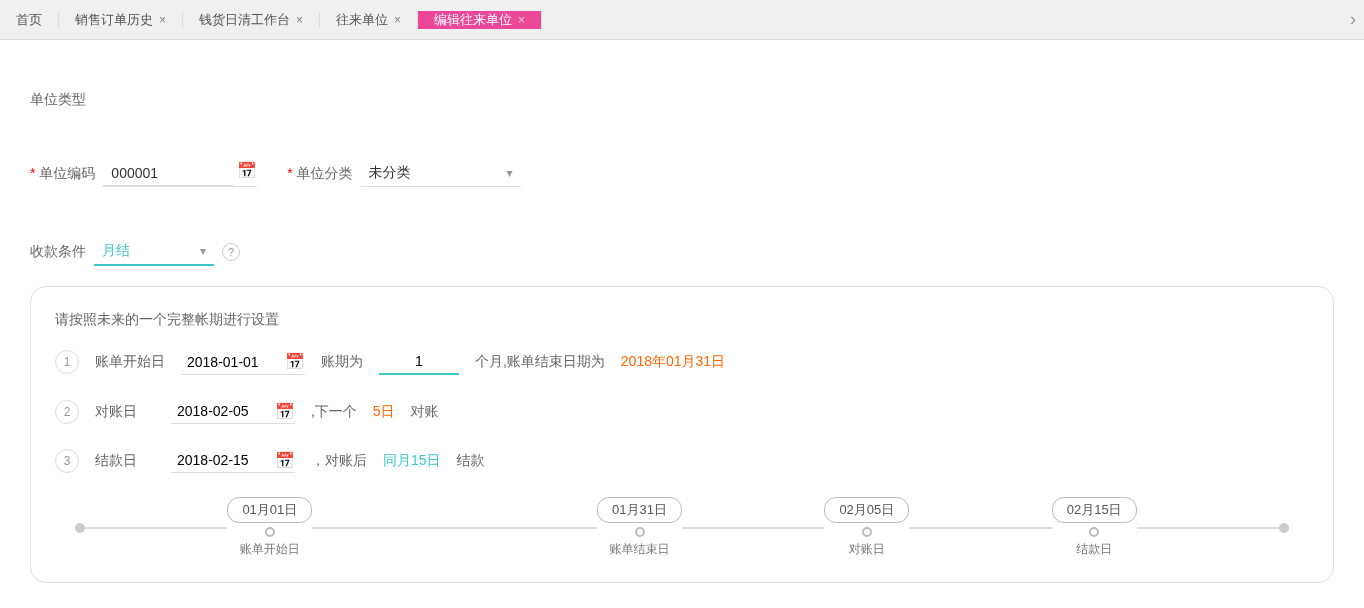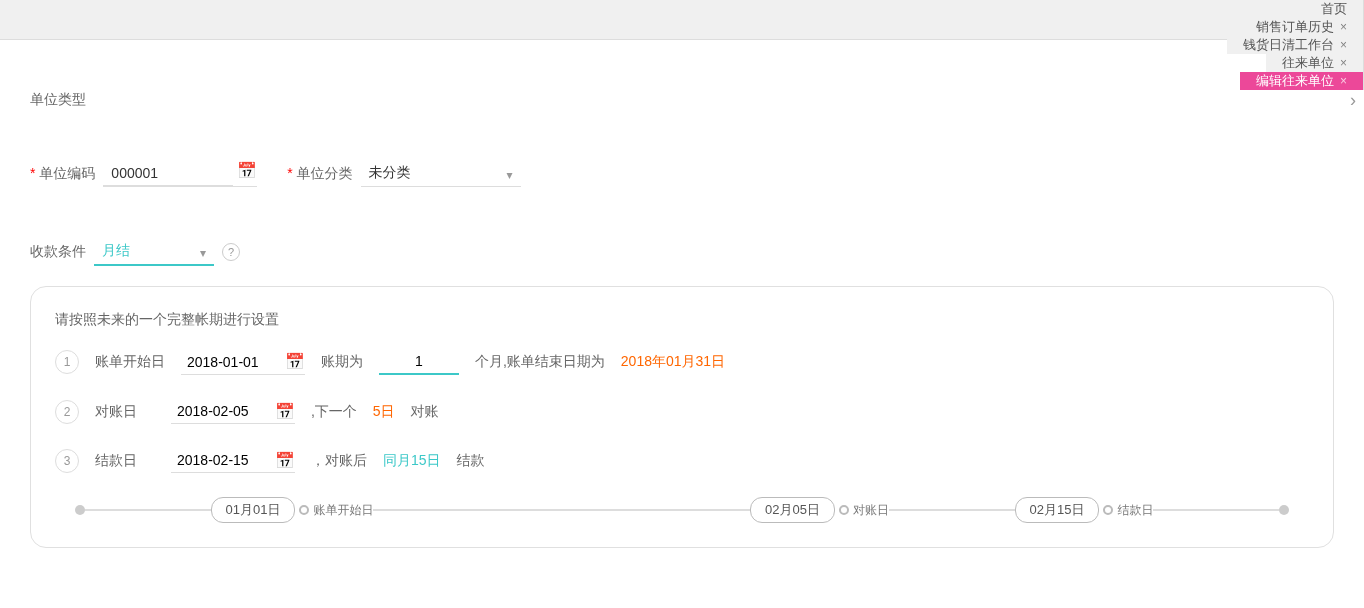--- a/index.html
+++ b/index.html
@@ -1,25 +1,24 @@
 <!DOCTYPE html>
 <html><head>
   <meta charset="utf-8">
   <style>
     * { box-sizing: border-box; margin: 0; padding: 0; }
     body { font-family: 'Microsoft YaHei', sans-serif; font-size: 14px; color: #333; background: #f5f5f5; }
 
     
     .tab-bar {
       display: flex;
-      align-items: flex-end;
+      align-items: center;
       background: #f0f0f0;
       border-bottom: 1px solid #ddd;
       height: 40px;
-      flex-direction: column;
     }
     .tab {
       display: flex;
       align-items: center;
       padding: 0 16px;
       cursor: pointer;
       border-right: 1px solid #ddd;
       background: #f0f0f0;
       color: #555;
       font-size: 13px;
@@ -127,21 +126,21 @@
     }
 
     .calendar-icon {
       color: #999;
       font-size: 16px;
       cursor: pointer;
     }
 
     .select-field {
       display: flex;
-      align-items: flex-end;
+      align-items: center;
       border-bottom: 1px solid #ddd;
       padding: 4px 8px;
       min-width: 150px;
       cursor: pointer;
       gap: 24px;
     }
 
     .select-value {
       color: #3cc8c8;
       flex: 1;
@@ -276,20 +275,21 @@
     }
 
     .tl-connector {
       height: 2px;
       background: #ddd;
       flex: 1;
     }
 
     .tl-milestone {
       display: flex;
+      flex-direction: column;
       align-items: center;
       gap: 4px;
     }
 
     .tl-pill {
       border: 1px solid #bbb;
       border-radius: 12px;
       padding: 3px 14px;
       font-size: 13px;
       color: #555;
@@ -421,20 +421,25 @@
       <div class="tl-connector" style="flex:1;"></div>
 
       <div class="tl-milestone">
         <div class="tl-pill">01月01日</div>
         <div class="tl-dot-circle"></div>
         <div class="tl-milestone-label">账单开始日</div>
       </div>
 
       <div class="tl-connector" style="flex:2;"></div>
 
+      <div class="tl-milestone">
+        <div class="tl-pill">01月31日</div>
+        <div class="tl-dot-circle"></div>
+        <div class="tl-milestone-label">账单结束日</div>
+      </div>
 
       <div class="tl-connector" style="flex:1;"></div>
 
       <div class="tl-milestone">
         <div class="tl-pill">02月05日</div>
         <div class="tl-dot-circle"></div>
         <div class="tl-milestone-label">对账日</div>
       </div>
 
       <div class="tl-connector" style="flex:1;"></div>

